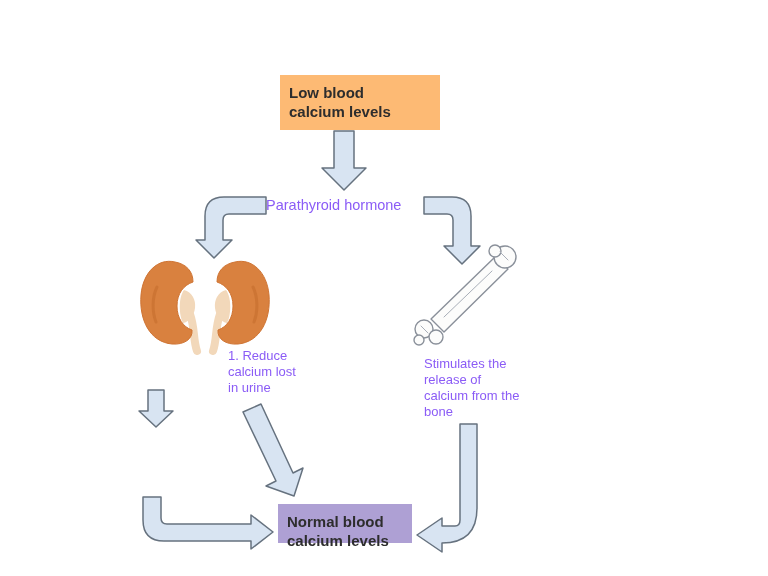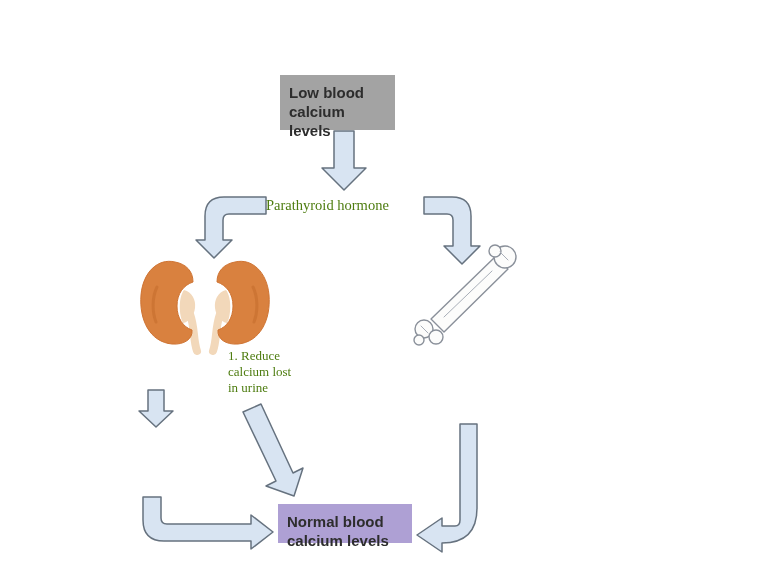--- a/index.html
+++ b/index.html
@@ -14,29 +14,28 @@
   .box{
     position:absolute;
     box-sizing:border-box;
     font-weight:bold;
     font-size:15px;
     line-height:1.27;
     color:#2d2d2d;
     white-space:pre-line;
     padding:8px 8px 0 9px;
   }
-  .box.pink{left:280px;top:75px;width:115px;height:55px;background:#a3a3a3;}
+  .box.pink{left:280px;top:75px;width:160px;height:55px;background:#fdba74;}
   .box.purple{left:278px;top:504px;width:134px;height:39px;background:#aea0d4;}
   .lbl{
     position:absolute;
     font-size:13px;
     line-height:1.24;
-    color:#4d7c0f;
+    color:#8b5cf6;
     white-space:pre-line;
-    font-family:Liberation Serif, serif;
   }
   .lbl.hormone{left:266px;top:197px;font-size:14.5px;white-space:nowrap;}
   .lbl.activation{left:124px;top:352px;}
   .lbl.reduce{left:228px;top:348px;}
   .lbl.stimulates{left:424px;top:356px;}
   .lbl.increases{left:123px;top:430px;}
   .arrow{fill:#d8e4f2;stroke:#66727f;stroke-width:1.5;stroke-linejoin:round;}
   .kidney{fill:#d9813f;stroke:#cf7433;stroke-width:1;}
   .kshade{fill:none;stroke:#c26c2c;stroke-width:3;stroke-linecap:round;opacity:.55;}
   .ureter{fill:none;stroke:#f2d8ba;stroke-width:8;stroke-linecap:round;}
@@ -92,17 +91,21 @@
   <div class="box pink">Low blood
 calcium levels</div>
 
   <div class="lbl hormone">Parathyroid hormone</div>
 
 
   <div class="lbl reduce">1. Reduce
 calcium lost
 in urine</div>
 
+  <div class="lbl stimulates">Stimulates the
+release of
+calcium from the
+bone</div>
 
 
   <div class="box purple">Normal blood
 calcium levels</div>
 </div>
 
 </body></html>

